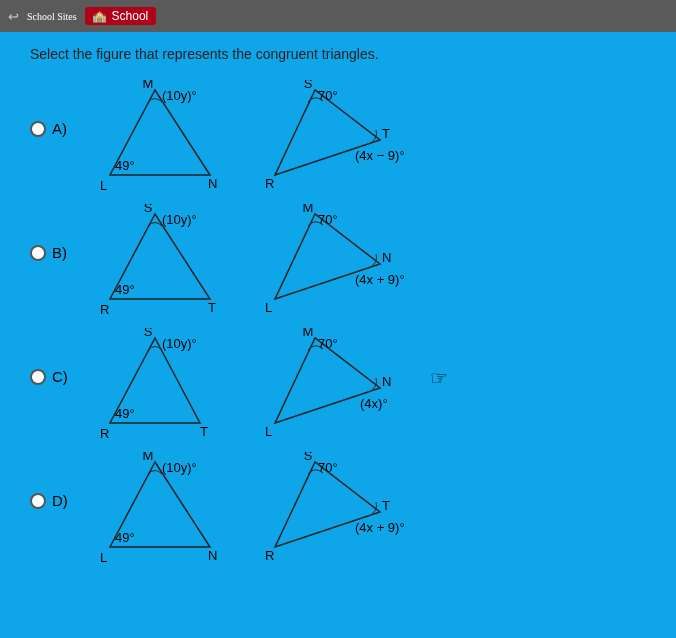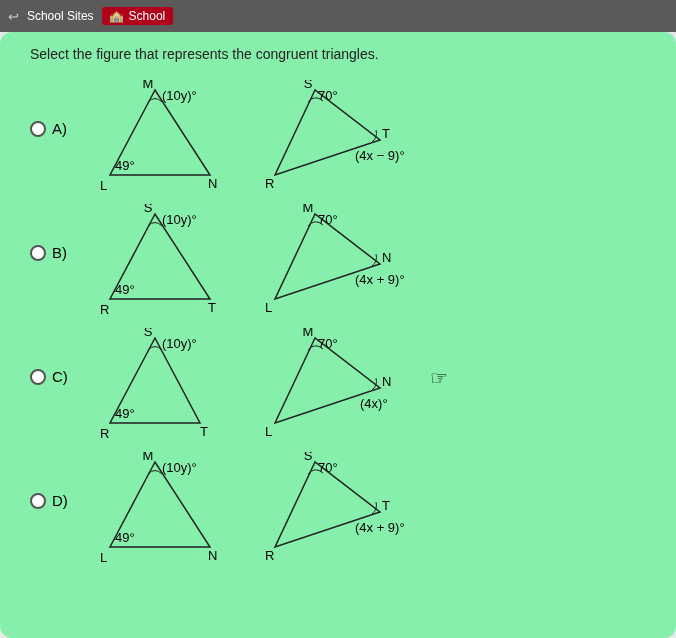--- a/index.html
+++ b/index.html
@@ -17,38 +17,38 @@
       align-items: center;
       padding: 0 8px;
       gap: 8px;
     }
     .topbar-icon {
       color: #ccc;
       font-size: 13px;
     }
     .topbar-school {
       color: #fff;
-      font-size: 12px;
+      font-size: 10px;
       font-weight: 500;
+      font-family: Liberation Serif, serif;
     }
     .topbar-classes {
       background: #b0001a;
       color: #fff;
       font-size: 12px;
       padding: 2px 8px;
       border-radius: 3px;
       display: flex;
       align-items: center;
       gap: 4px;
     }
     .main-content {
-      background: #86efac;
+      background: #0ea5e9;
       padding: 14px 30px 4px 30px;
       min-height: 606px;
-      border-radius: 12px;
     }
     .question-text {
       font-size: 14px;
       color: #222;
       margin-bottom: 18px;
     }
     .options-grid {
       display: grid;
       grid-template-columns: 1fr;
       gap: 10px;

